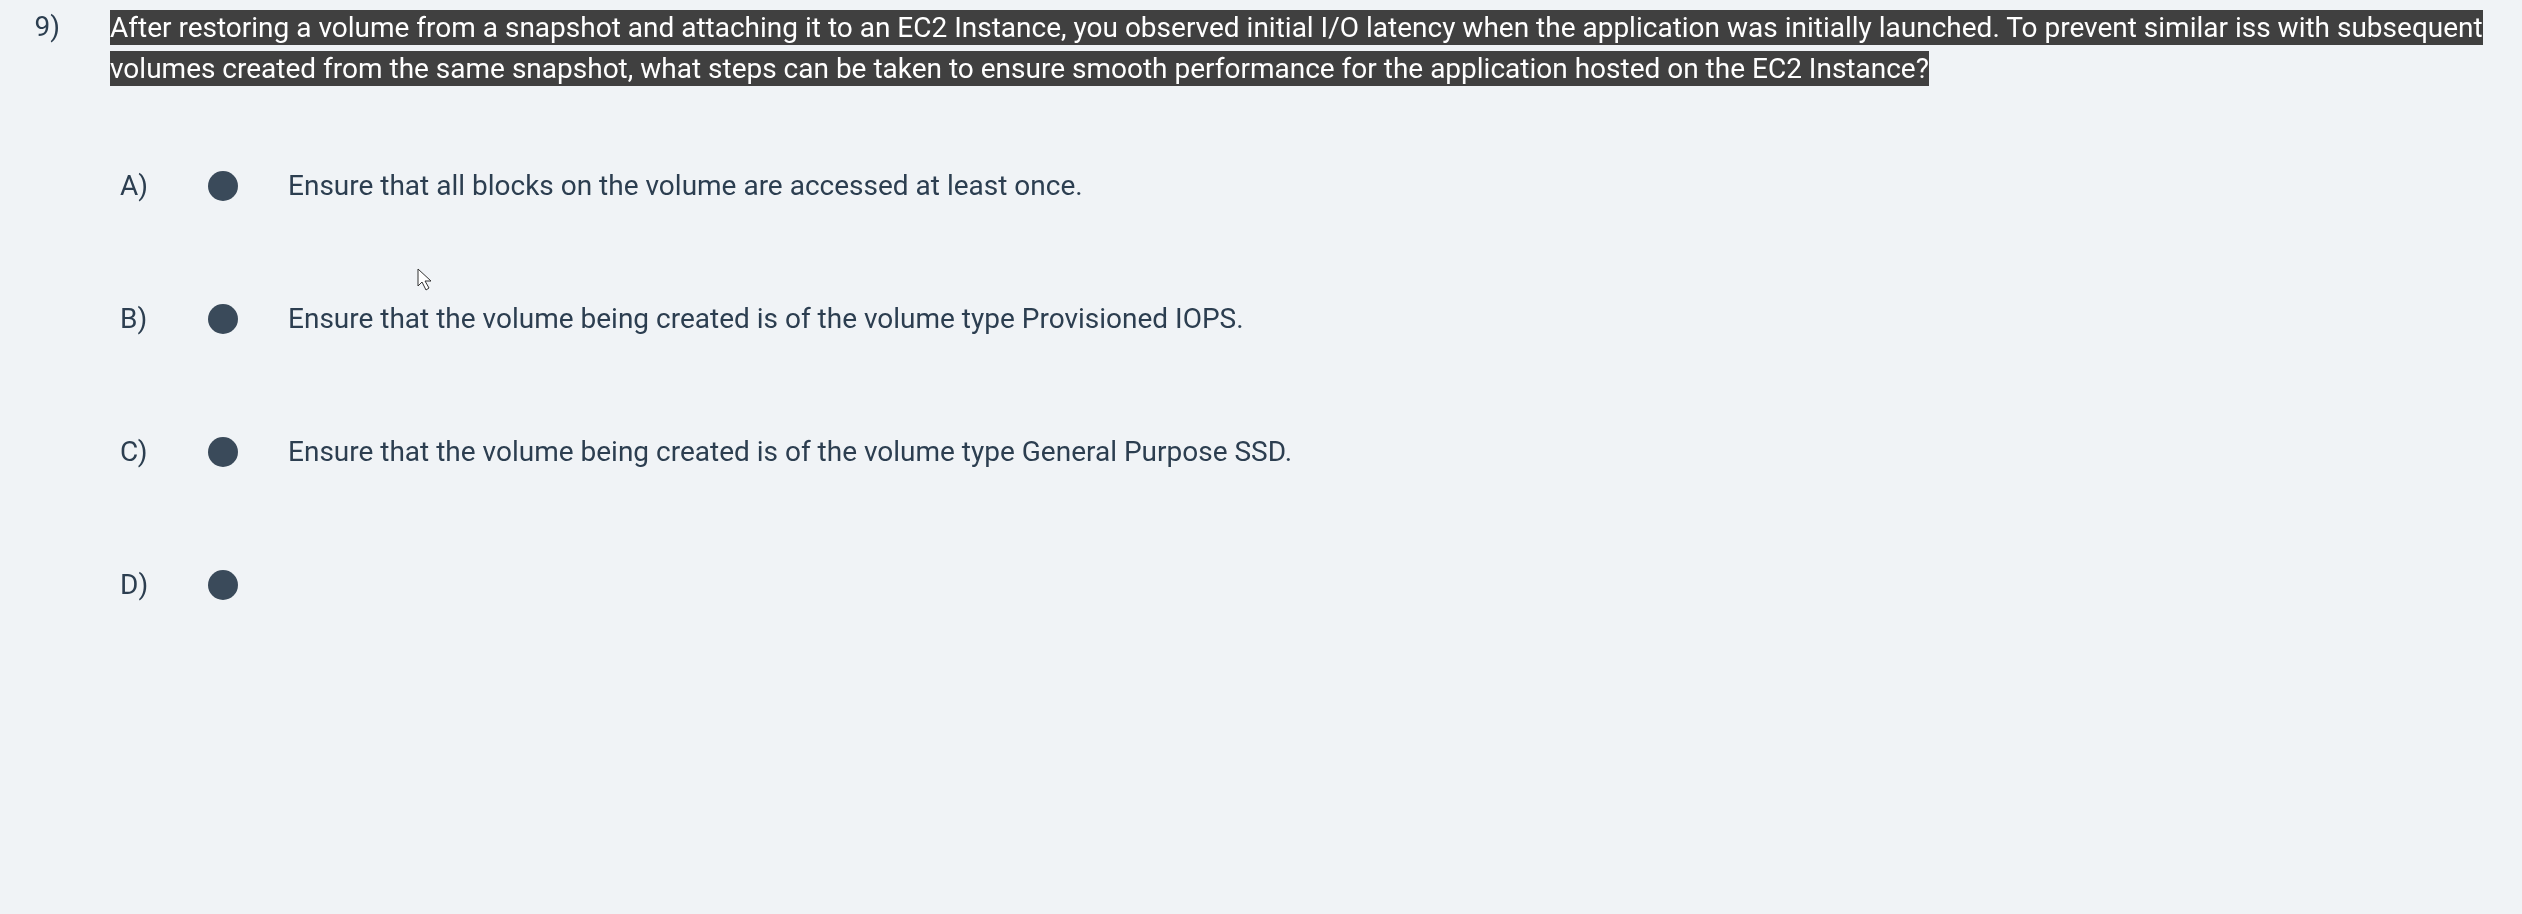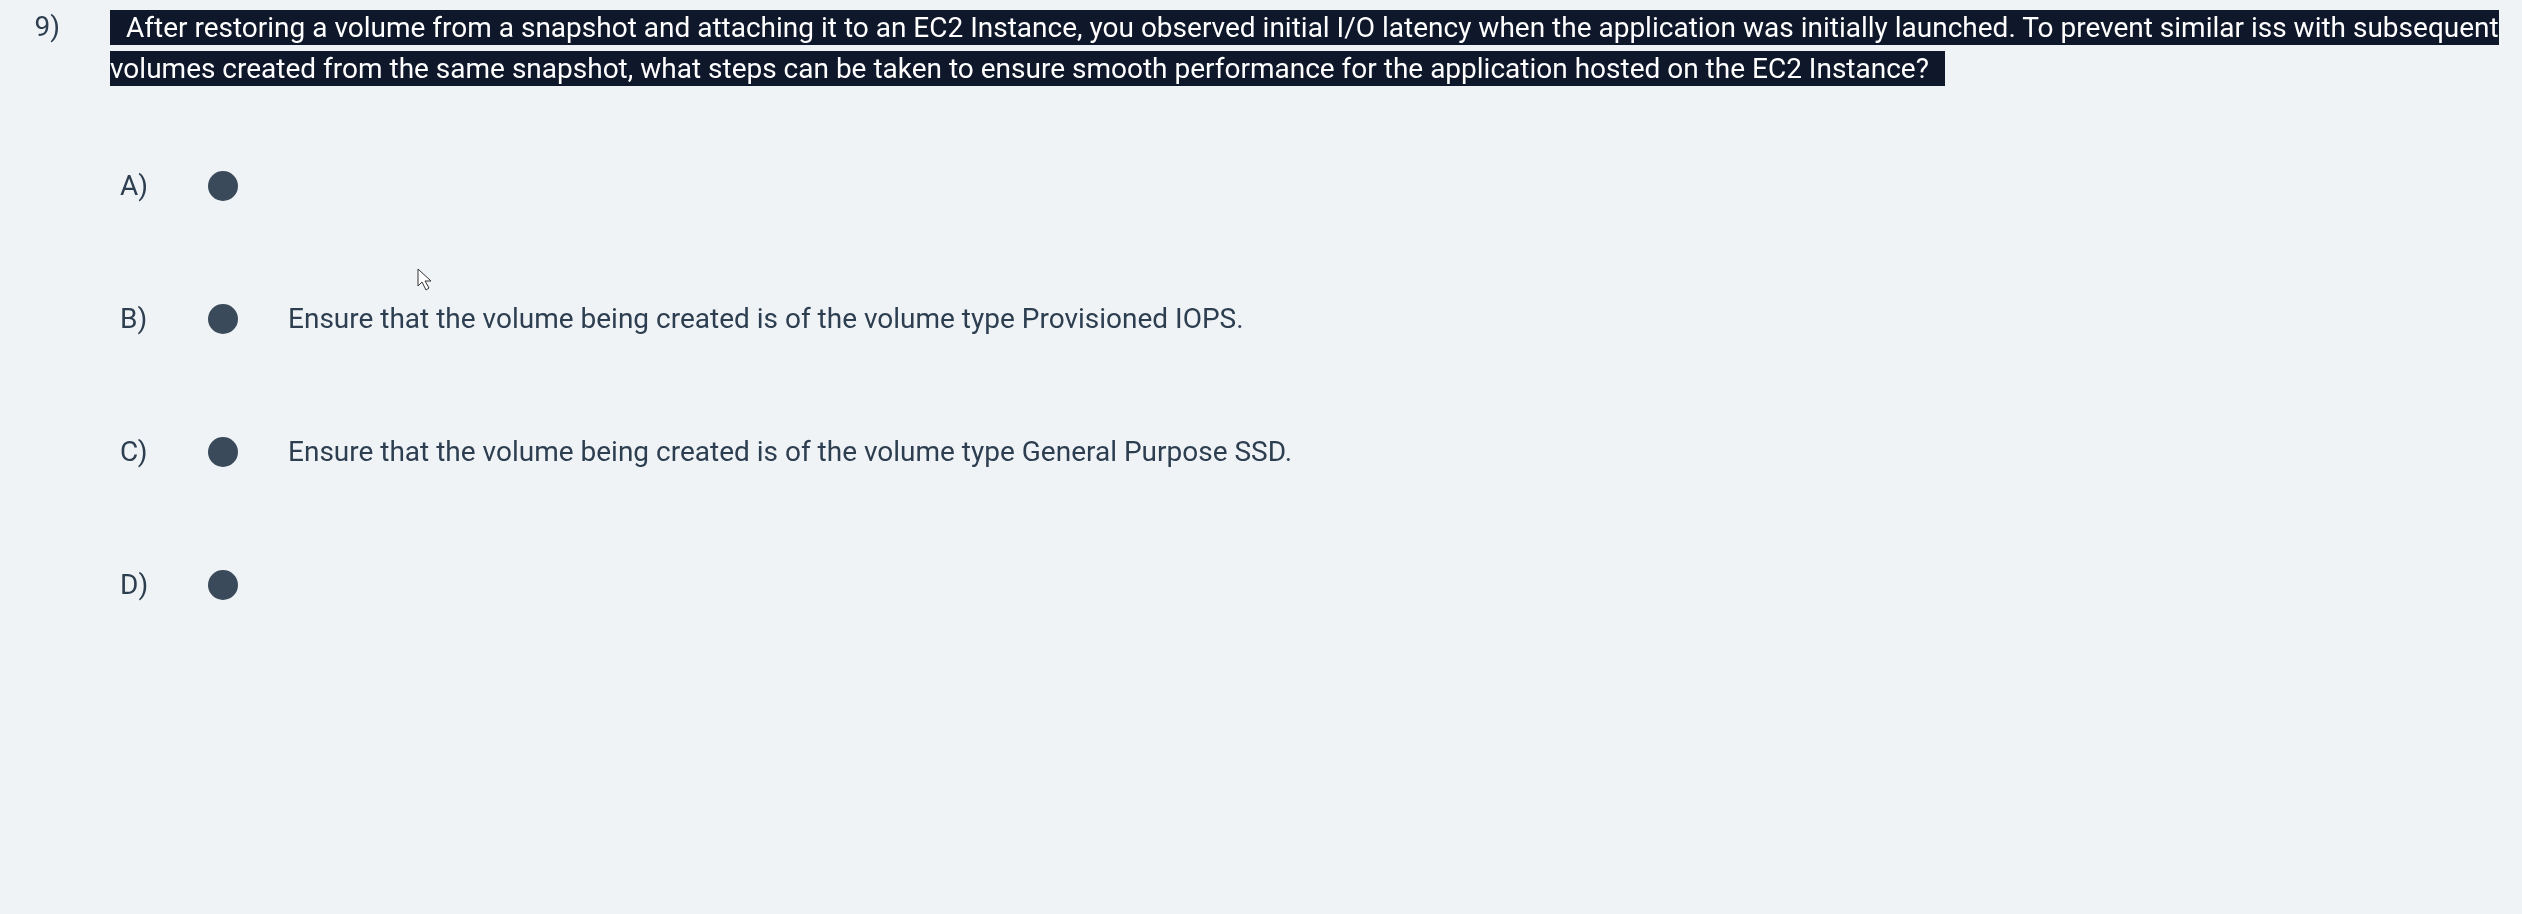--- a/index.html
+++ b/index.html
@@ -37,23 +37,23 @@
       padding-top: 2px;
     }
     
     .question-text-wrap {
       flex: 1;
       font-size: 28px;
       line-height: 1.45;
     }
     
     .highlighted {
-      background: #0f172a;
+      background: #404040;
       color: #ffffff;
-      padding: 1px 16px;
+      padding: 1px 0;
     }
     
     .options {
       padding-left: 120px;
     }
     
     .option-row {
       display: flex;
       align-items: center;
       gap: 50px;
@@ -99,20 +99,21 @@
     <div class="question-text-wrap">
       <span class="highlighted">After restoring a volume from a snapshot and attaching it to an EC2 Instance, you observed initial I/O latency when the application was initially launched. To prevent similar iss with subsequent volumes created from the same snapshot, what steps can be taken to ensure smooth performance for the application hosted on the EC2 Instance?</span>
     </div>
   </div>
 
   <div class="options">
 
     <div class="option-row">
       <div class="option-letter">A)</div>
       <div class="radio"></div>
+      <div class="option-text">Ensure that all blocks on the volume are accessed at least once.</div>
     </div>
 
     <div class="option-row">
       <div class="option-letter">B)</div>
       <div class="radio"></div>
       <div class="option-text">Ensure that the volume being created is of the volume type Provisioned IOPS.</div>
     </div>
 
     <div class="option-row">
       <div class="option-letter">C)</div>

